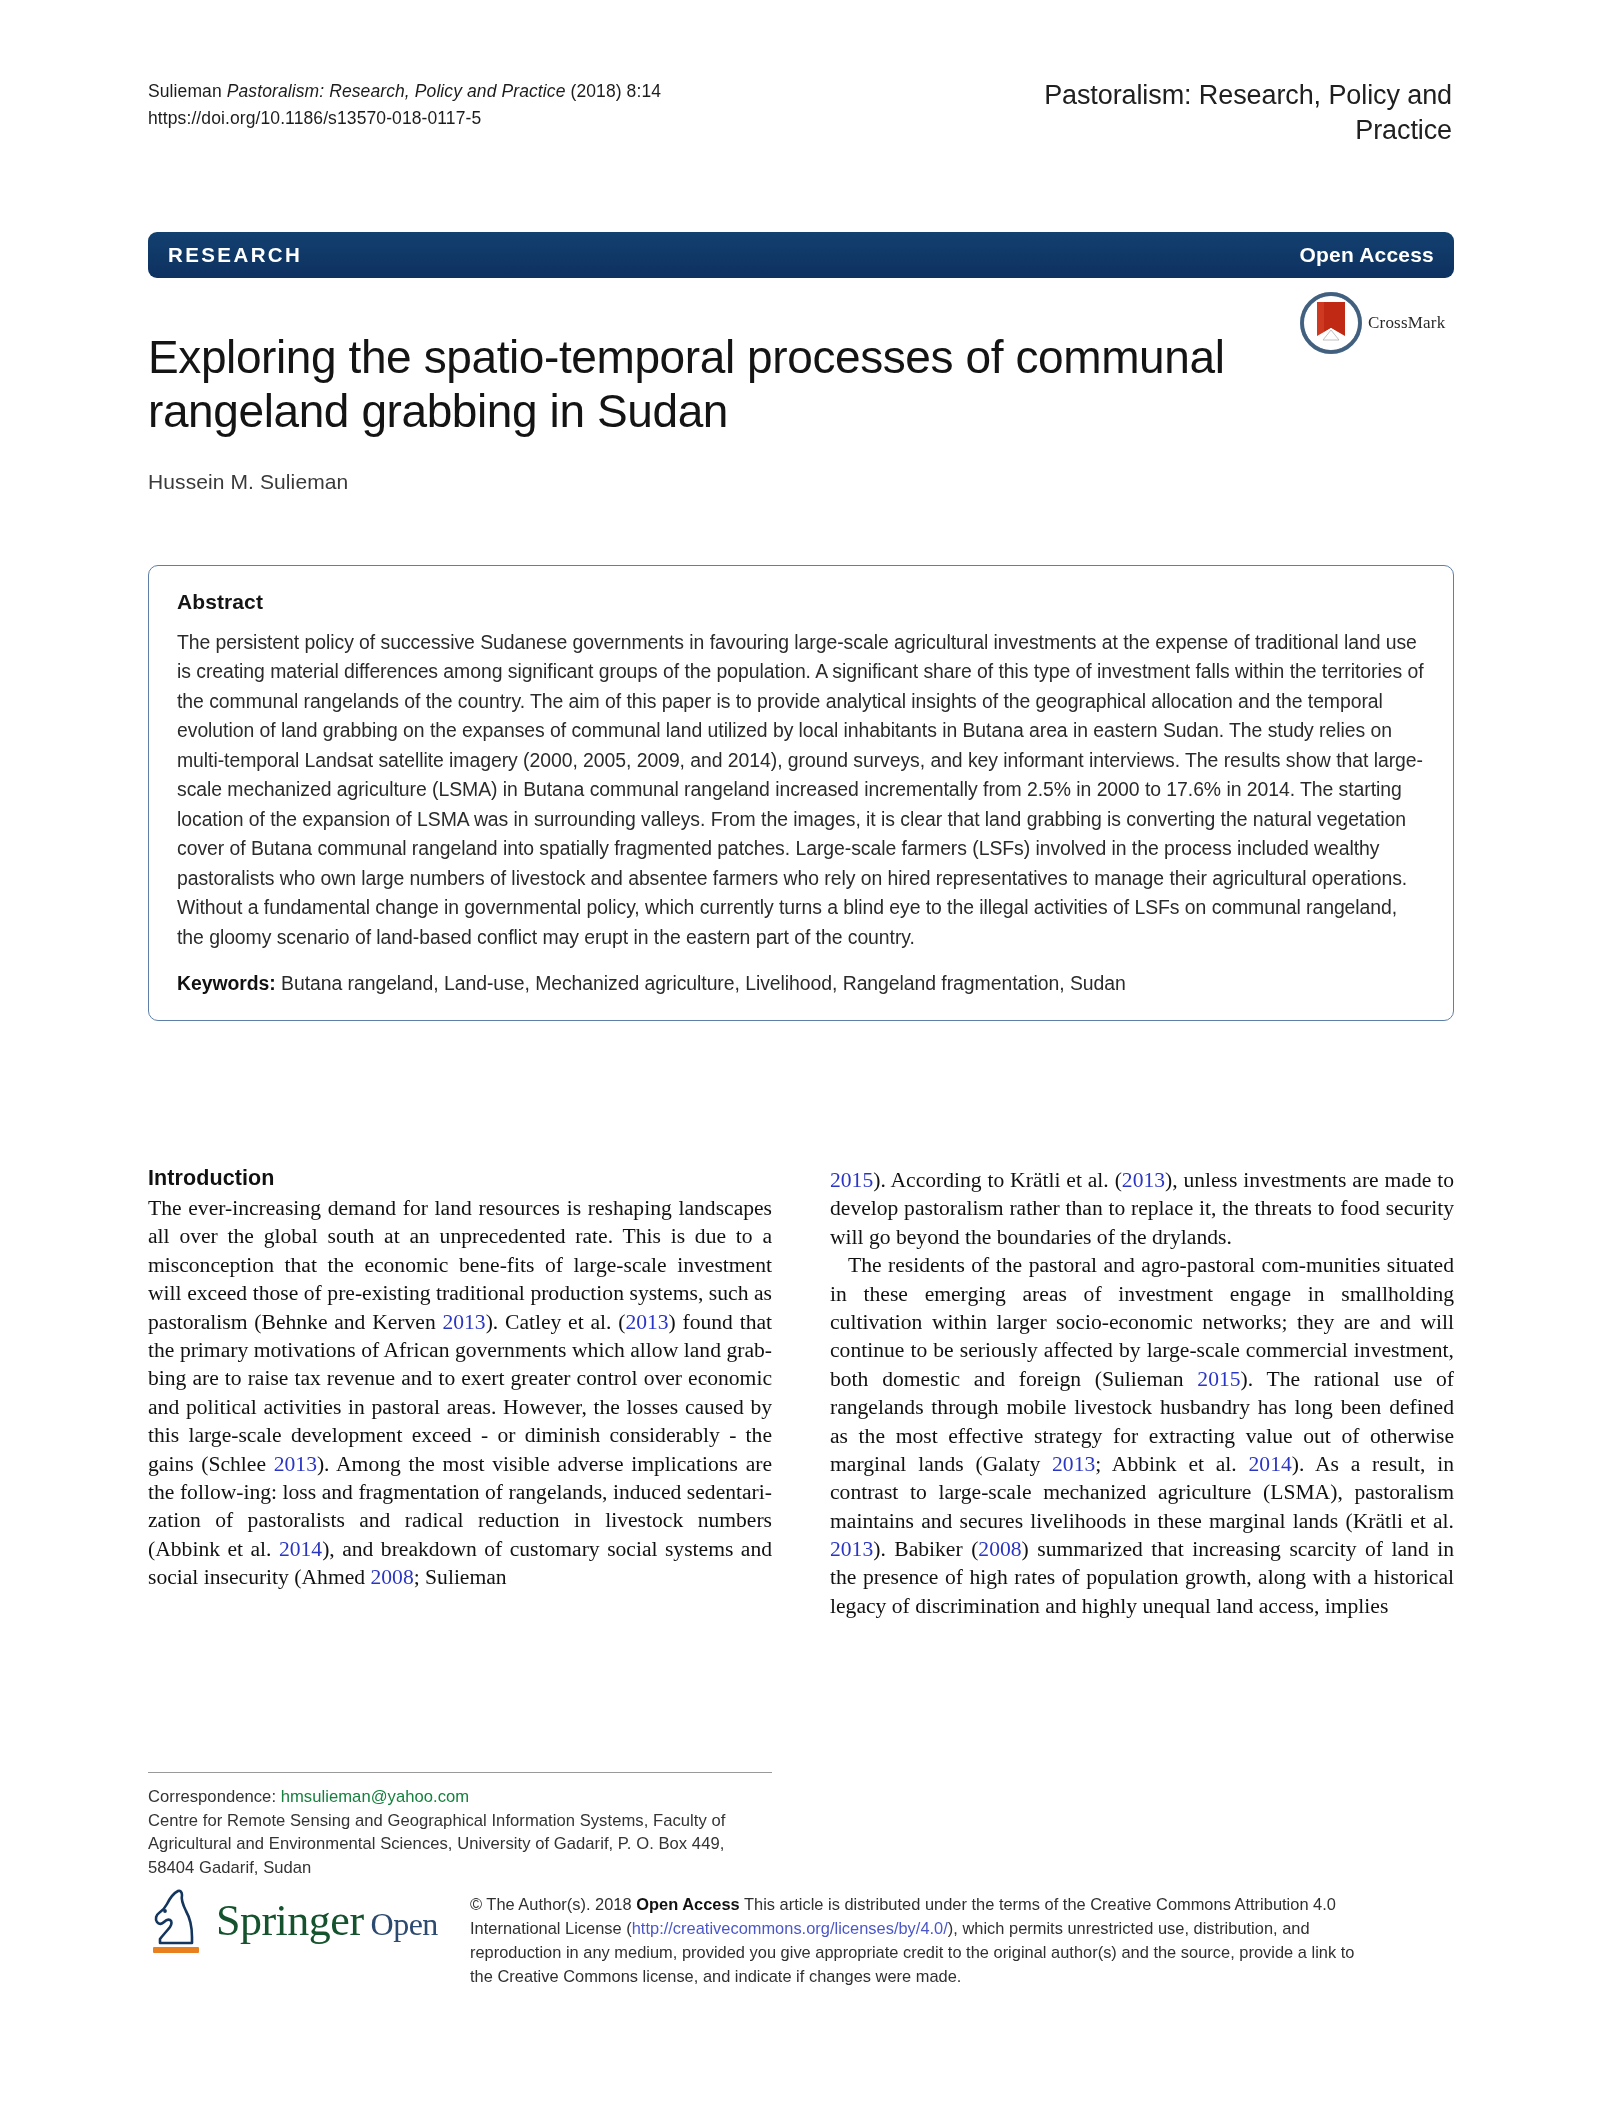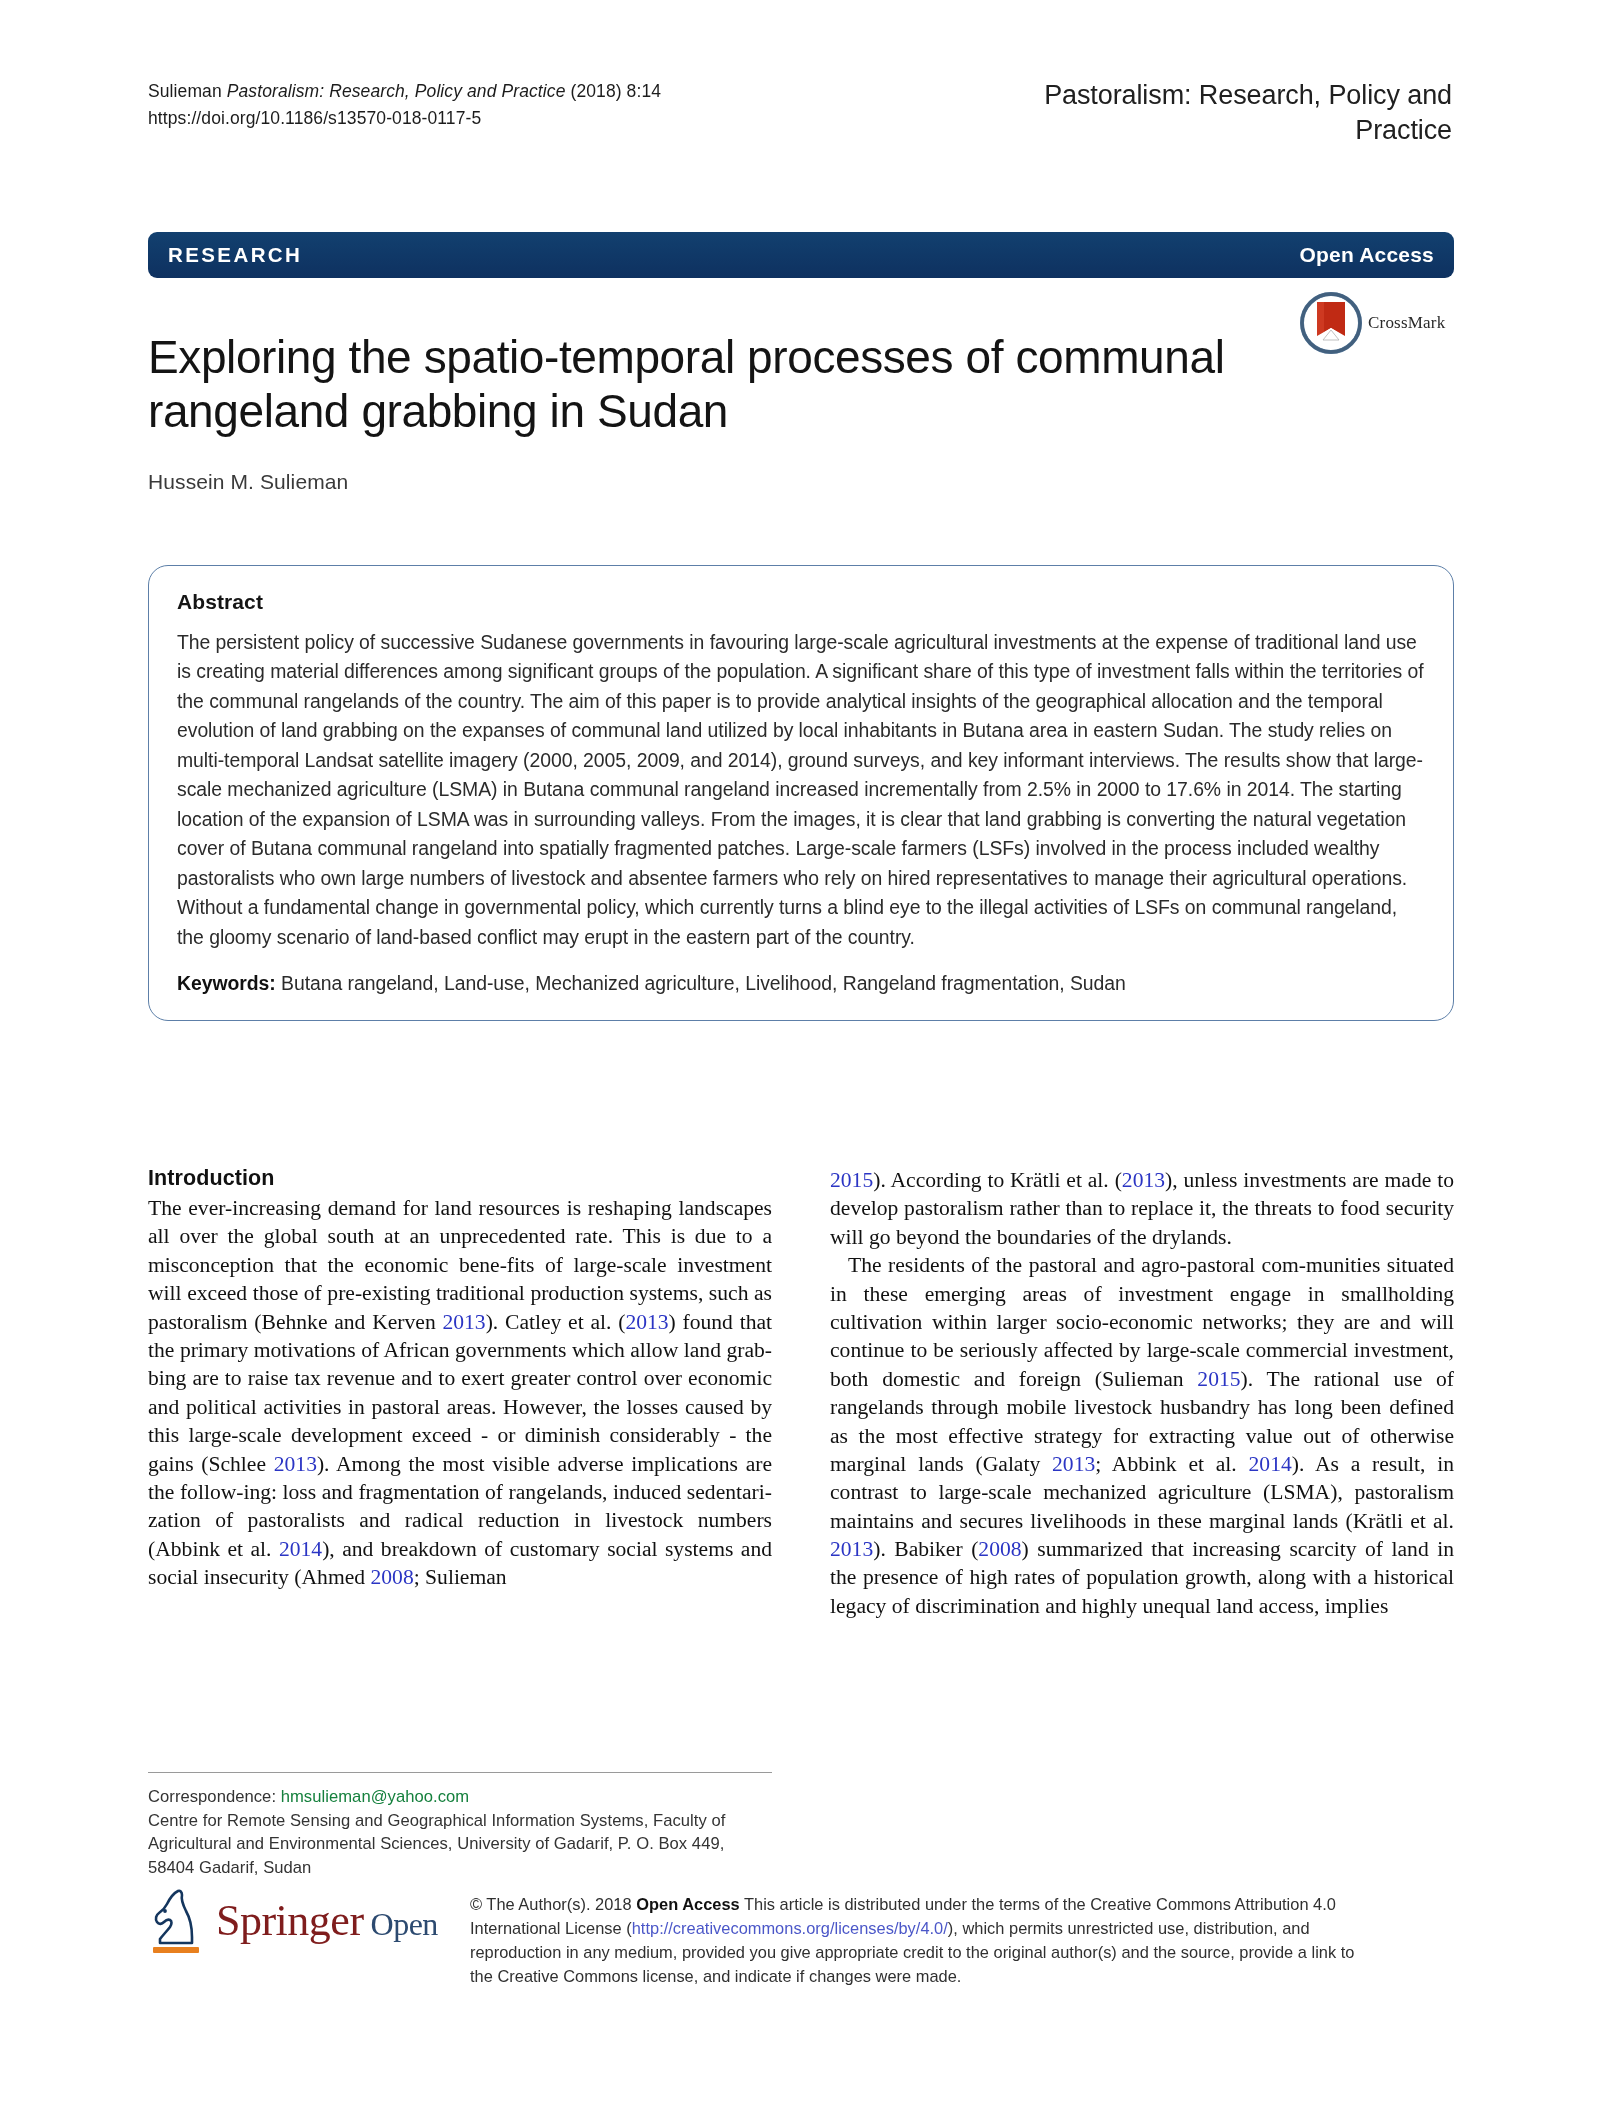--- a/index.html
+++ b/index.html
@@ -129,21 +129,21 @@
   }
 
   
   .abstract-box {
     position: absolute;
     top: 565px;
     left: 148px;
     width: 1306px;
     box-sizing: border-box;
     border: 1.6px solid #5d7fa8;
-    border-radius: 20px;
+    border-radius: 10px;
     padding: 24px 28px 22px 28px;
   }
   .abstract-heading {
     font-size: 21px;
     font-weight: bold;
     color: #151515;
     margin-bottom: 14px;
     letter-spacing: 0.1px;
   }
   .abstract-body {
@@ -245,21 +245,21 @@
     bottom: 4px;
     left: 5px;
     width: 46px;
     height: 6px;
     background: #e8801f;
     border-radius: 1px;
   }
   .springer-word {
     font-family: "Liberation Serif", serif;
     font-size: 44px;
-    color: #7f1d1d;
+    color: #14532d;
     letter-spacing: -0.5px;
     line-height: 1;
   }
   .open-word {
     font-family: Liberation Serif, serif;
     font-size: 32px;
     color: #2c4a70;
     letter-spacing: -0.5px;
     line-height: 1;
     font-weight: 300;

